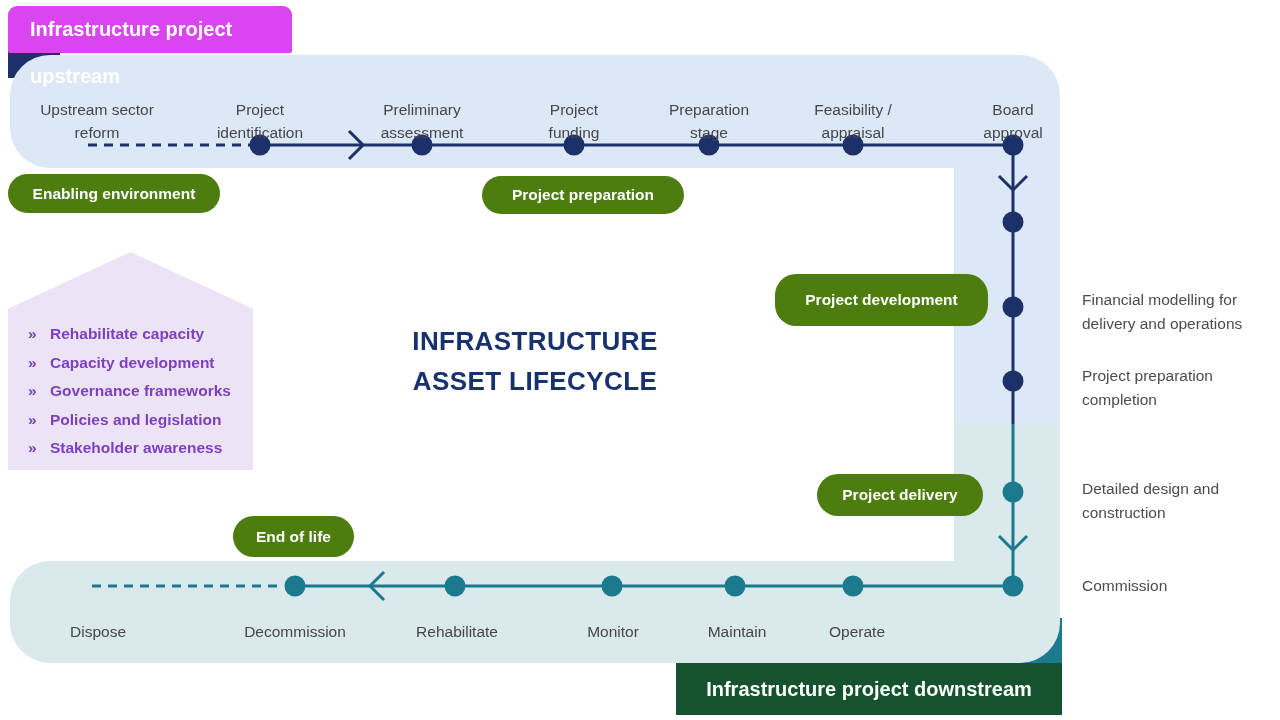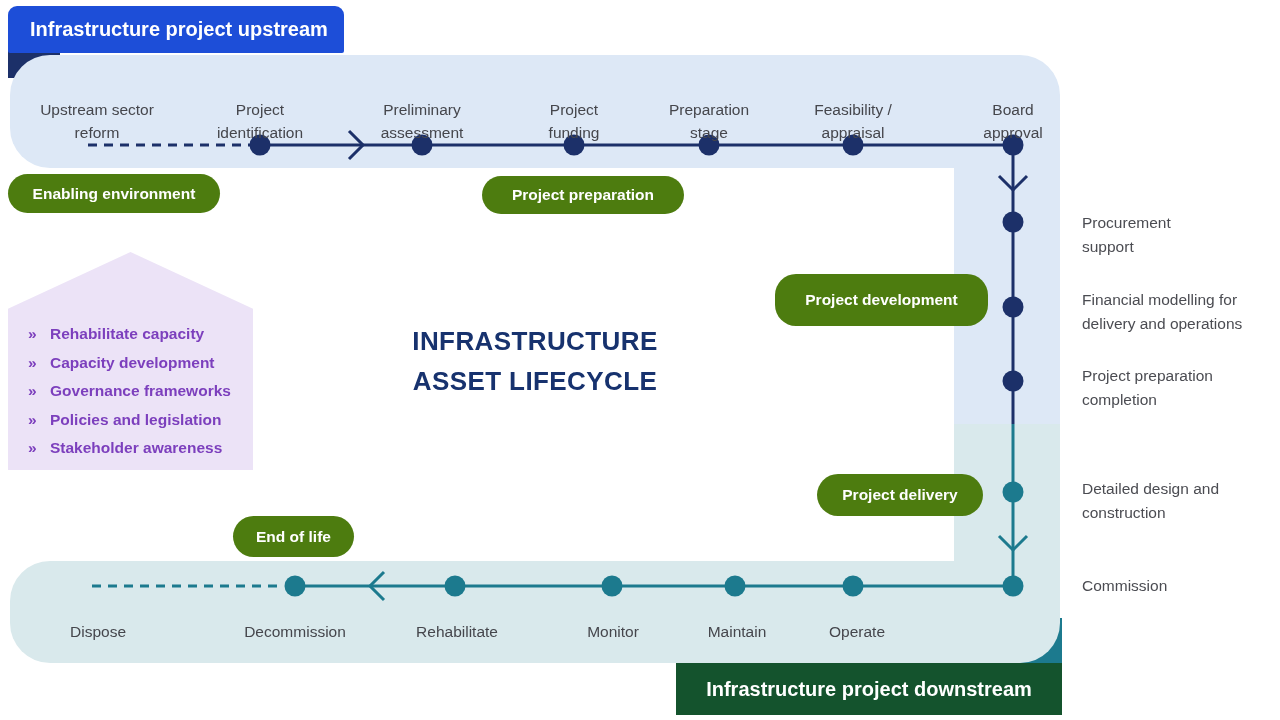--- a/index.html
+++ b/index.html
@@ -11,22 +11,22 @@
   .patch{position:absolute;z-index:0;}
   .patch-navy{left:8px;top:28px;width:52px;height:50px;background:#1c3069;}
   .patch-teal{left:1010px;top:618px;width:52px;height:47px;background:#1c7a8e;}
   .band{position:absolute;z-index:1;}
   .band-top{left:10px;top:55px;width:1050px;height:113px;background:#dde8f6;border-radius:40px 40px 0 40px;}
   .band-vert-blue{left:954px;top:167px;width:106px;height:257px;background:#dde8f6;}
   .band-vert-teal{left:954px;top:424px;width:106px;height:139px;background:#d9e9ec;}
   .band-bottom{left:10px;top:561px;width:1050px;height:102px;background:#d9e9ec;border-radius:40px 0 40px 40px;}
   
   .banner{position:absolute;z-index:2;color:#fff;font-weight:bold;font-size:20px;}
-  .banner-up{left:8px;top:6px;width:336px;height:47px;line-height:47px;padding-left:22px;
-    box-sizing:border-box;background:#1d4ed8;border-radius:9px 9px 2px 2px;}
+  .banner-up{left:8px;top:6px;width:284px;height:47px;line-height:47px;padding-left:22px;
+    box-sizing:border-box;background:#d946ef;border-radius:9px 9px 2px 2px;}
   .banner-down{left:676px;top:663px;width:386px;height:52px;line-height:52px;text-align:center;
     background:#14532d;}
   
   svg.flow{position:absolute;left:0;top:0;z-index:3;pointer-events:none;}
   
   .stage{position:absolute;z-index:4;color:#45464c;font-size:15.5px;line-height:23px;
     white-space:pre-line;text-align:center;transform:translateX(-50%);}
   .stage.top{top:78px;margin-top:20px;}
   .stage.bottom{top:620px;}
   .milestone{position:absolute;z-index:4;left:1082px;color:#4b4c52;font-size:15.5px;
@@ -118,22 +118,20 @@
   <div class="stage top" style="left:1013px">Board
 approval</div>
 
   <div class="stage bottom" style="left:98px">Dispose</div>
   <div class="stage bottom" style="left:295px">Decommission</div>
   <div class="stage bottom" style="left:457px">Rehabilitate</div>
   <div class="stage bottom" style="left:613px">Monitor</div>
   <div class="stage bottom" style="left:737px">Maintain</div>
   <div class="stage bottom" style="left:857px">Operate</div>
 
-  <div class="milestone" style="top:211px">Procurement
-support</div>
   <div class="milestone" style="top:288px">Financial modelling for
 delivery and operations</div>
   <div class="milestone" style="top:364px">Project preparation
 completion</div>
   <div class="milestone" style="top:477px">Detailed design and
 construction</div>
   <div class="milestone" style="top:574px">Commission</div>
 
   <div class="pill" style="left:8px;top:174px;width:212px;height:39px">Enabling environment</div>
   <div class="pill" style="left:482px;top:176px;width:202px;height:38px">Project preparation</div>

